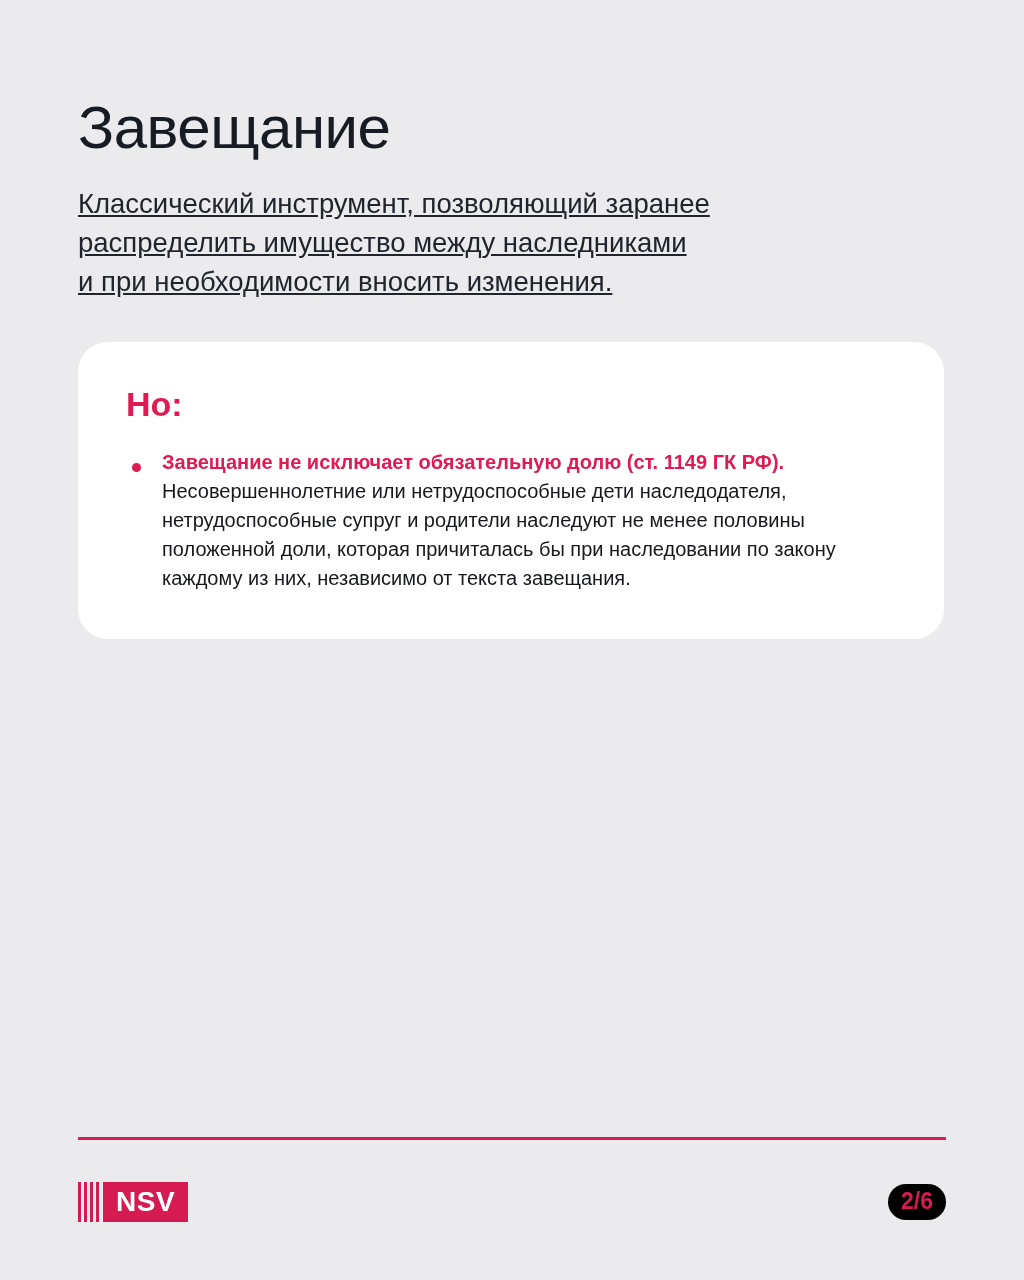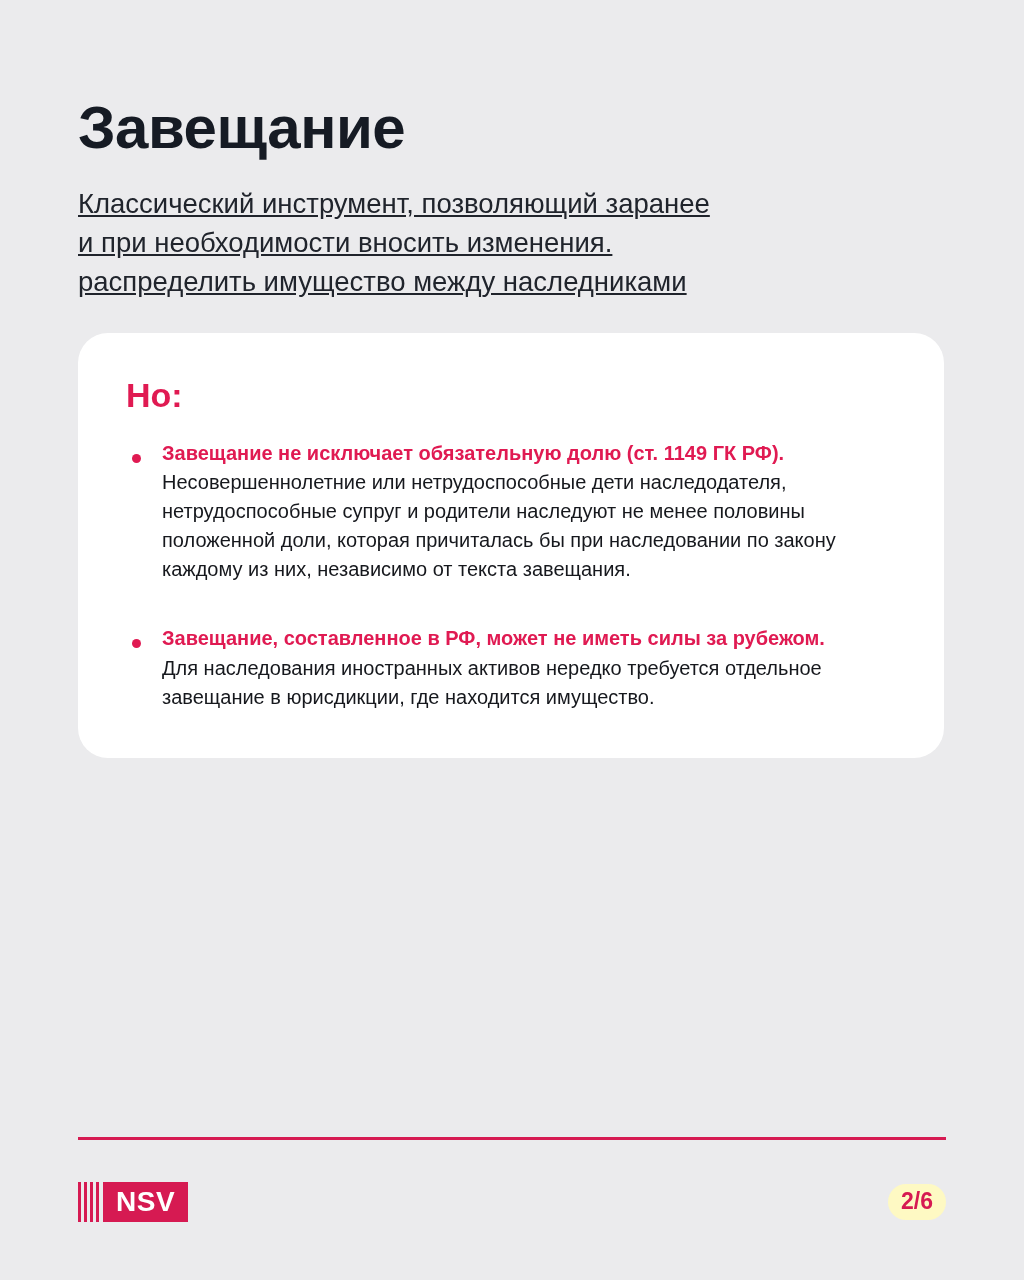--- a/index.html
+++ b/index.html
@@ -24,39 +24,39 @@
     display: flex;
     flex-direction: column;
   }
 
   
   .header {
     padding-top: 98px;
   }
   .title {
     font-size: 60px;
-    font-weight: 700;
+    font-weight: 400;
     letter-spacing: -0.5px;
     color: #161b24;
     line-height: 1.0;
     margin: 0 0 26px 0;
   }
   .subtitle {
     font-size: 27.5px;
     font-weight: 400;
     color: #20242c;
     line-height: 1.42;
     margin: 0;
     max-width: 880px;
   }
   .subtitle .ln { display: block; text-decoration: underline; }
 
   
   .card {
-    margin-top: 32px;
+    margin-top: 41px;
     background: #ffffff;
     border-radius: 30px;
     padding: 44px 52px 46px 48px;
     box-sizing: border-box;
     width: 866px;
   }
   .card-heading {
     font-size: 34px;
     font-weight: 700;
     color: #e01a52;
@@ -137,52 +137,49 @@
   }
   .logo-text {
     color: #ffffff;
     font-size: 28px;
     font-weight: 700;
     letter-spacing: 0.5px;
     line-height: 1;
   }
 
   .page-counter {
-    background: #fef9c3;
+    background: #000000;
     border-radius: 18px;
     padding: 5px 13px;
     color: #d61a52;
     font-size: 23px;
     font-weight: 700;
     line-height: 1.1;
   }
 </style>
 </head>
 <body>
 
 <div class="slide">
 
   <div class="header">
     <h1 class="title">Завещание</h1>
     <p class="subtitle">
       <span class="ln">Классический инструмент, позволяющий заранее</span>
+      <span class="ln">распределить имущество между наследниками</span>
       <span class="ln">и при необходимости вносить изменения.</span>
-      <span class="ln">распределить имущество между наследниками</span>
     </p>
   </div>
 
   <div class="card">
     <div class="card-heading">Но:</div>
 
     <ul class="bullet-list">
       <li class="bullet-item">
         <span class="lead">Завещание не исключает обязательную долю (ст. 1149 ГК РФ).</span><span class="body-text"> Несовершеннолетние или нетрудоспособные дети наследодателя, нетрудоспособные супруг и родители наследуют не менее половины положенной доли, которая причиталась бы при наследовании по закону каждому из них, независимо от текста завещания.</span>
-      </li>
-      <li class="bullet-item">
-        <span class="lead">Завещание, составленное в РФ, может не иметь силы за рубежом.</span><span class="break"></span><span class="body-text">Для наследования иностранных активов нередко требуется отдельное завещание в юрисдикции, где находится имущество.</span>
       </li>
     </ul>
   </div>
 
   <div class="footer-spacer"></div>
 
   <div class="rule"></div>
 
   <div class="footer">
     <div class="logo">

